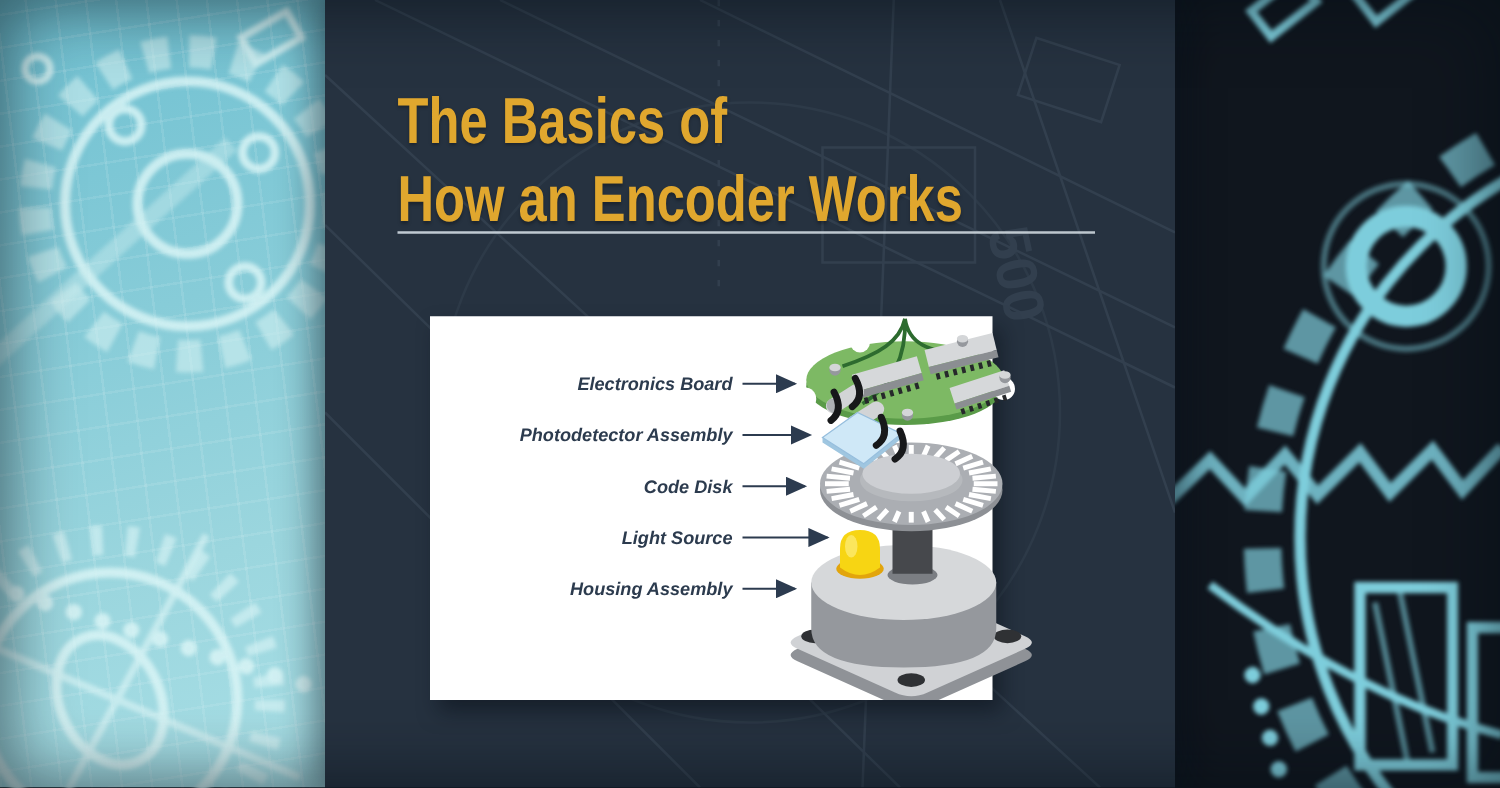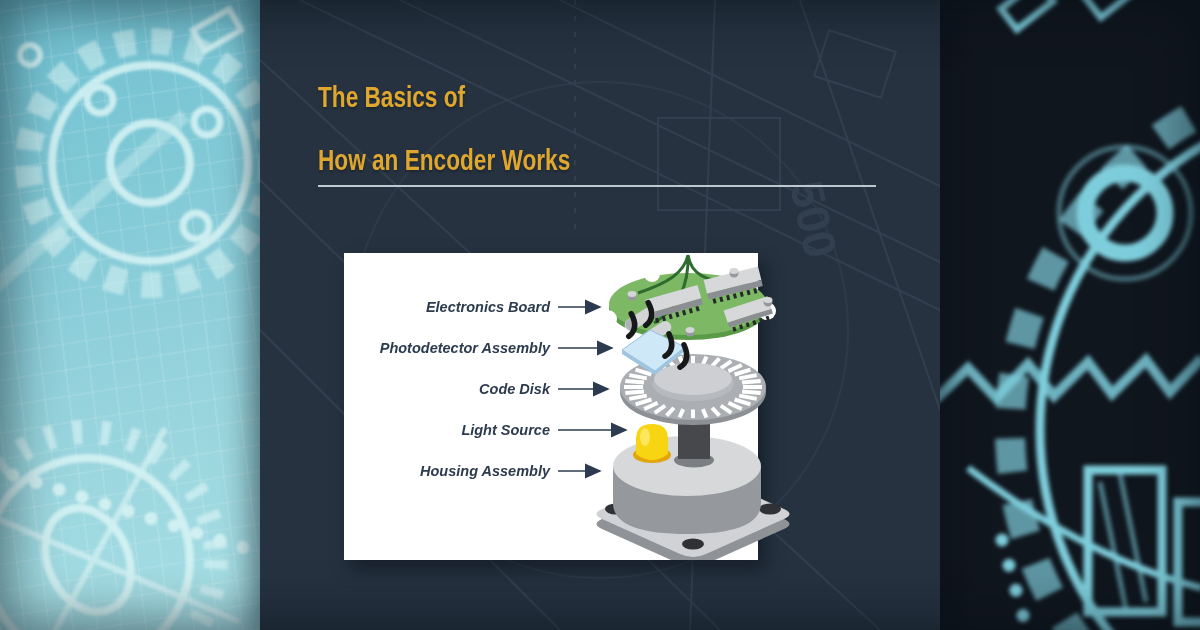--- a/index.html
+++ b/index.html
@@ -29,34 +29,35 @@
   
   .panel{
     position:absolute;left:260px;top:0;width:680px;height:630px;
     background:#263240;
     box-shadow:0 0 30px 6px rgba(8,16,26,.6);
   }
   .panel svg.pattern{position:absolute;left:0;top:0;opacity:.09;}
   
   .title{
     position:absolute;left:58px;top:66px;color:#e0a72e;
-    font-weight:bold;font-size:29px;line-height:63px;
+    font-weight:bold;font-size:52px;line-height:63px;
     text-shadow:0 2px 3px rgba(0,0,0,.28);
     white-space:nowrap;
   }
   .title .line{display:block;transform:scaleX(.78);transform-origin:left center;}
   .divider{
     position:absolute;left:58px;top:185px;width:558px;height:2px;
     background:linear-gradient(90deg,rgba(200,210,218,.95),rgba(215,224,230,.85));
   }
   
   .card{
     position:absolute;left:84px;top:253px;width:414px;height:307px;
     background:#ffffff;
     box-shadow:7px 9px 16px rgba(8,14,22,.5);
+    padding-left:36px;
   }
   .card svg{display:block;}
   .dlabel{
     font-family:"Liberation Sans",sans-serif;
     font-weight:bold;font-style:italic;font-size:14.5px;fill:#2c3b4e;
   }
   
   .vignette{
     position:absolute;inset:0;pointer-events:none;
     box-shadow:inset 0 0 52px 8px rgba(6,14,22,.55);

